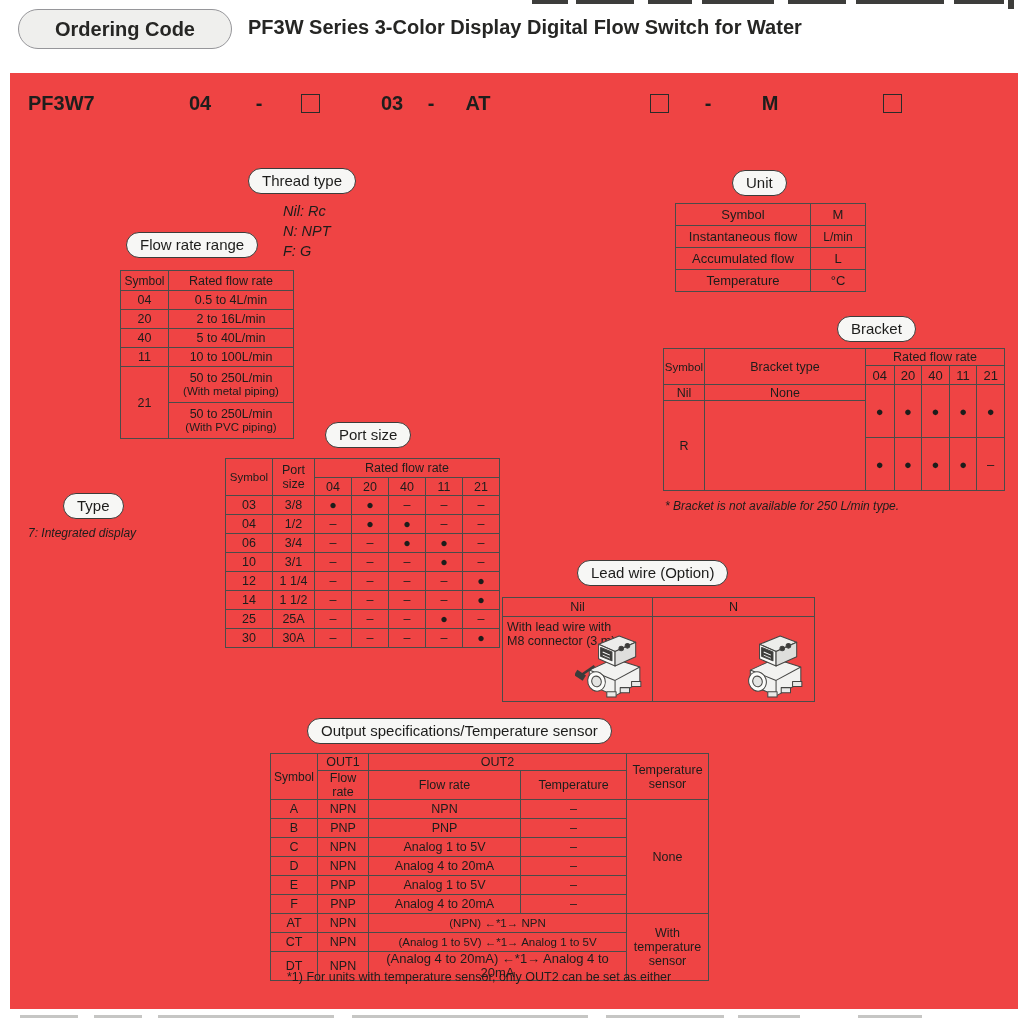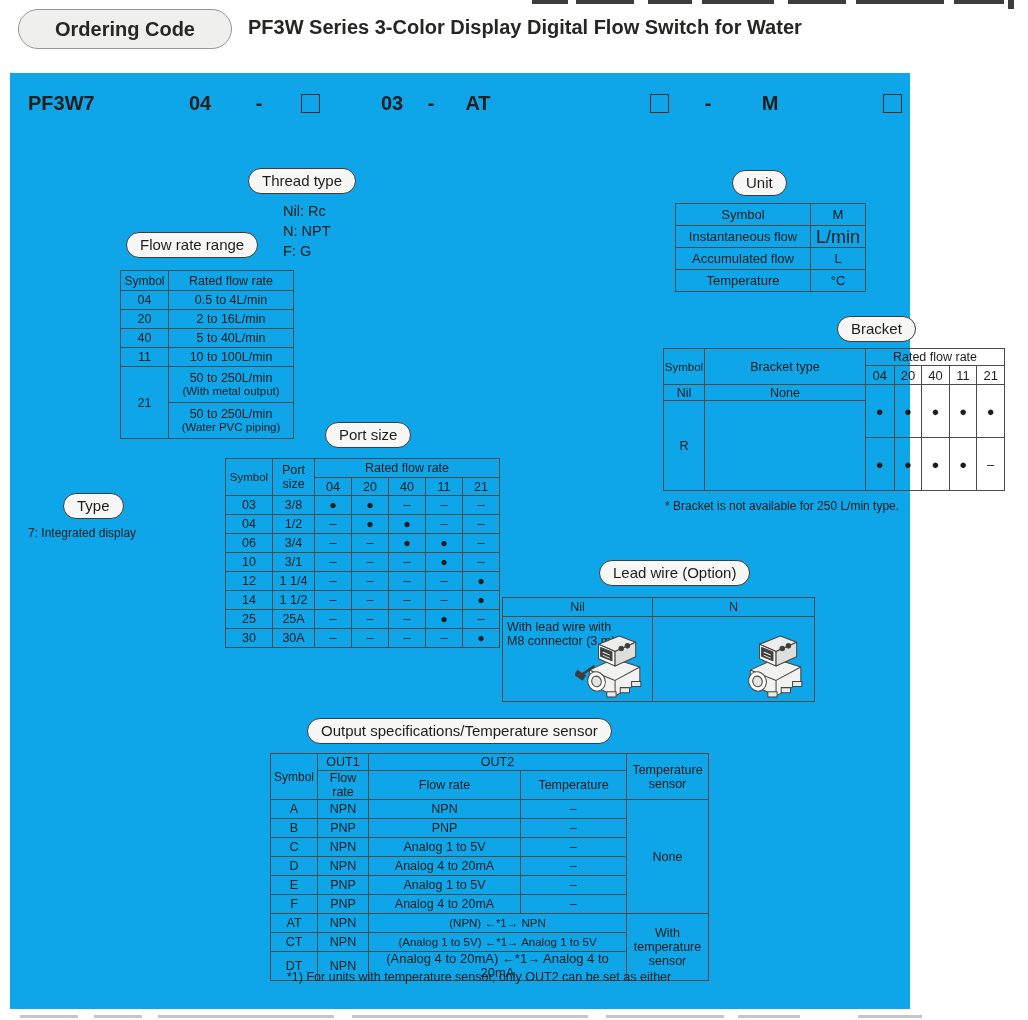--- a/index.html
+++ b/index.html
@@ -11,30 +11,30 @@
   }
   .frag{position:absolute;background:#3d3d3b;}
   .fragb{position:absolute;background:#c6c6c4;}
   .badge{
     position:absolute;left:18px;top:9px;width:212px;height:38px;
     border:1.6px solid #96969a;border-radius:20px;background:#efefed;
     display:flex;align-items:center;justify-content:center;
     font-size:20px;font-weight:bold;color:#262624;
   }
   .doc-title{position:absolute;left:248px;top:16px;font-size:20px;font-weight:bold;color:#262624;}
-  .panel{position:absolute;left:10px;top:73px;width:900px;height:936px;background:#0ea5e9;}
+  .panel{position:absolute;left:10px;top:73px;width:1008px;height:936px;background:#ef4444;}
   .codeitem{position:absolute;top:19px;font-size:20px;font-weight:600;color:#1e1e1c;white-space:nowrap;}
   .optbox{position:absolute;top:21px;width:17px;height:17px;border:1.7px solid #2b2b29;background:transparent;}
   .vline{position:absolute;width:1px;background:#55555
 3;}
   .bubble{
     position:absolute;border:1.4px solid #3c3c3a;border-radius:16px;background:#f7f7f5;
     padding:3px 13px;font-size:15px;color:#1d1d1b;white-space:nowrap;line-height:18px;
   }
-  .plain{position:absolute;color:#1d1d1b;}
+  .plain{position:absolute;color:#1d1d1b;font-style:italic;}
   table.tbl{border-collapse:collapse;position:absolute;color:#1d1d1b;background:transparent;}
   table.tbl td,table.tbl th{
     border:1px solid #4b4b49;text-align:center;vertical-align:middle;
     font-weight:normal;padding:0 2px;font-size:12.5px;line-height:14px;
   }
   .sub{font-size:11.5px;line-height:12.5px;}
   .small-head{font-size:9.5px;line-height:10px;}
   
   .btable{position:absolute;left:653px;top:275px;width:342px;height:143px;
     border:1px solid #4b4b49;box-sizing:border-box;display:flex;font-size:12.5px;color:#1d1d1b;}
@@ -145,27 +145,27 @@
       <td>5 to 40L/min</td>
     </tr>
     <tr>
       <td style="height:18px">11</td>
       <td>10 to 100L/min</td>
     </tr>
     <tr>
       <td rowspan="2">21</td>
       <td style="height:35px">
         <div>50 to 250L/min</div>
-        <div class="sub">(With metal output)</div>
+        <div class="sub">(With metal piping)</div>
       </td>
     </tr>
     <tr>
       <td style="height:35px">
         <div>50 to 250L/min</div>
-        <div class="sub">(Water PVC piping)</div>
+        <div class="sub">(With PVC piping)</div>
       </td>
     </tr>
   </tbody>
     </table>
 
   <div class="bubble" style="left:53px;top:420px">Type</div>
   <div class="plain" style="left:18px;top:453px;font-size:12px">7: Integrated display</div>
 
   <div class="bubble" style="left:315px;top:349px">Port size</div>
   <table class="tbl" style="left:215px;top:385px">
@@ -262,21 +262,21 @@
 
   <div class="bubble" style="left:722px;top:97px">Unit</div>
   <table class="tbl" style="left:665px;top:130px;font-size:13px">
     <tbody>
         <tr>
       <td style="width:130px;height:21px;font-size:13px">Symbol</td>
       <td style="width:50px;font-size:13px">M</td>
     </tr>
     <tr>
       <td style="height:21px;font-size:13px">Instantaneous flow</td>
-      <td style="font-size:18px">L/min</td>
+      <td style="font-size:12px">L/min</td>
     </tr>
     <tr>
       <td style="height:21px;font-size:13px">Accumulated flow</td>
       <td style="font-size:13px">L</td>
     </tr>
     <tr>
       <td style="height:21px;font-size:13px">Temperature</td>
       <td style="font-size:13px">°C</td>
     </tr>
   </tbody>
@@ -315,21 +315,21 @@
         <div class="dcell bl">●</div>
         <div class="dcell bl">●</div>
         <div class="dcell bl">–</div>
       </div>
     </div>
   </div>
   <div class="plain" style="left:655px;top:427px;width:350px">
     <div class="note">* Bracket is not available for 250 L/min type.</div>
   </div>
 
-  <div class="bubble" style="left:589px;top:487px">Lead wire (Option)</div>
+  <div class="bubble" style="left:567px;top:487px">Lead wire (Option)</div>
   <div class="ltable">
     <div class="lrow" style="height:19px;border-bottom:1px solid #4b4b49">
       <div class="lcell bc" style="width:149px;display:flex;align-items:center;justify-content:center">Nil</div>
       <div class="lcell bc bl" style="width:162px;display:flex;align-items:center;justify-content:center">N</div>
     </div>
     <div class="lrow" style="height:84px">
       <div class="lcell" style="width:149px">
         <div style="position:absolute;left:4px;top:3px;width:124px;line-height:14px">With lead wire with M8 connector (3 m)</div>
         <svg class="ill" style="right:1px;bottom:1px" width="76" height="66" viewBox="0 0 72 64">
           <use href="#fsw"></use>

